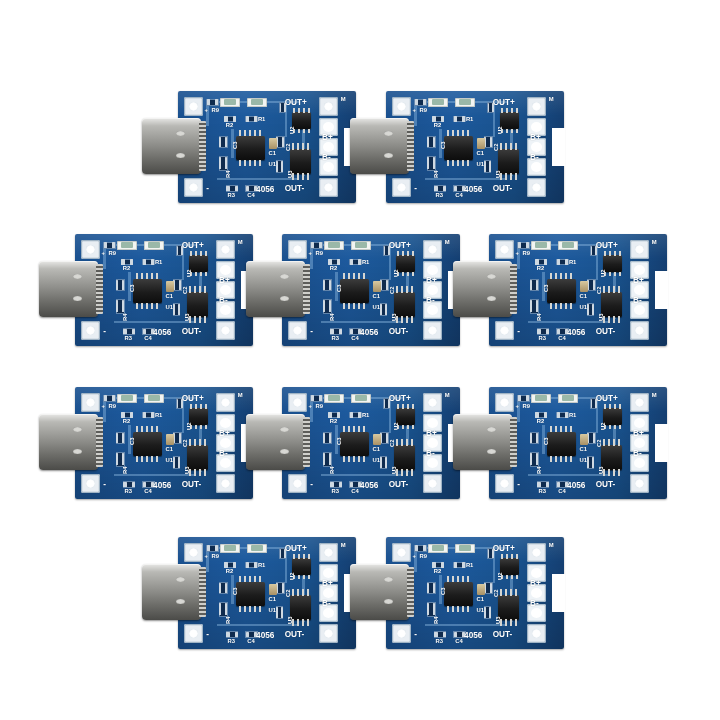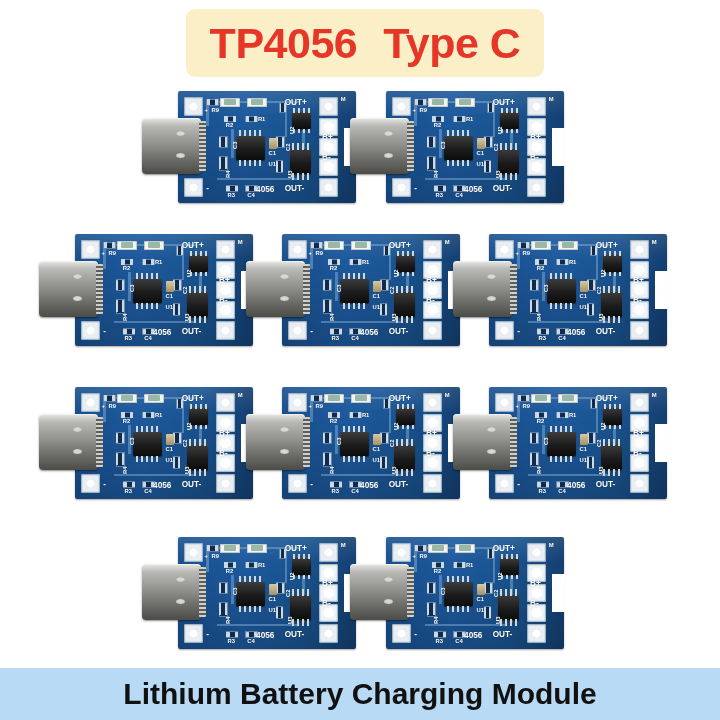--- a/index.html
+++ b/index.html
@@ -148,24 +148,20 @@
     font-family: "Liberation Sans", sans-serif; white-space: nowrap;
     line-height: 1; text-shadow: 0 0 1px rgba(0,0,0,0.35);
   }
   .silk.vert { transform: rotate(-90deg); transform-origin: left top; }
 </style>
 </head>
 <body>
 
 <div id="page">
 
-  <div id="title-banner">
-    <span class="title-word">TP4056</span>
-    <span class="title-word">Type C</span>
-  </div>
 
   <div id="module-layer">
       <div class="module" style="left: 160px; top: 91px; width: 196px; height: 112px;">
         <div class="board">
           <div class="board-notch"></div>
           <div class="trace" style="left: 16%; top: 9%; width: 52%; height: 2%;"></div>
           <div class="trace" style="left: 16%; top: 9%; width: 1.6%; height: 22%;"></div>
           <div class="trace" style="left: 60%; top: 11%; width: 1.6%; height: 30%;"></div>
           <div class="trace" style="left: 22%; top: 78%; width: 46%; height: 1.8%;"></div>
           <div class="trace" style="left: 70%; top: 20%; width: 1.6%; height: 56%;"></div>
@@ -837,17 +833,14 @@
         </div>
         <div class="usbc" style="left: -9%; top: 24%; width: 30%; height: 50%;">
           <div class="usbc-slot" style="top: 24%;"></div>
           <div class="usbc-slot" style="top: 62%;"></div>
           <div class="usbc-pins"></div>
         </div>
       </div>
     </div>
 
 
-  <div id="bottom-banner">
-    <span id="bottom-banner-text">Lithium Battery Charging Module</span>
-  </div>
 
 </div>
 
 </body></html>

